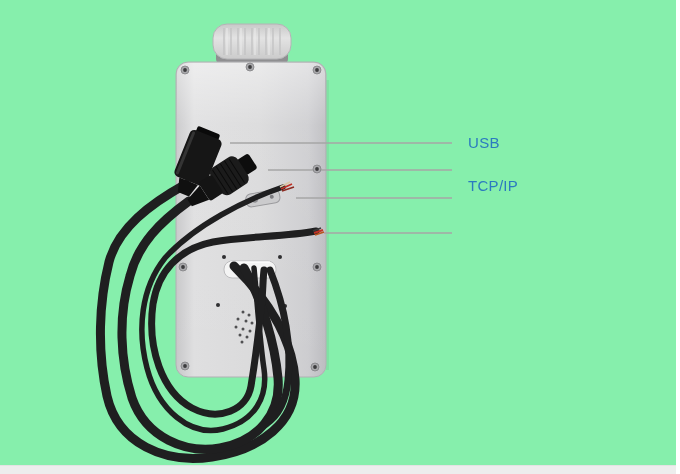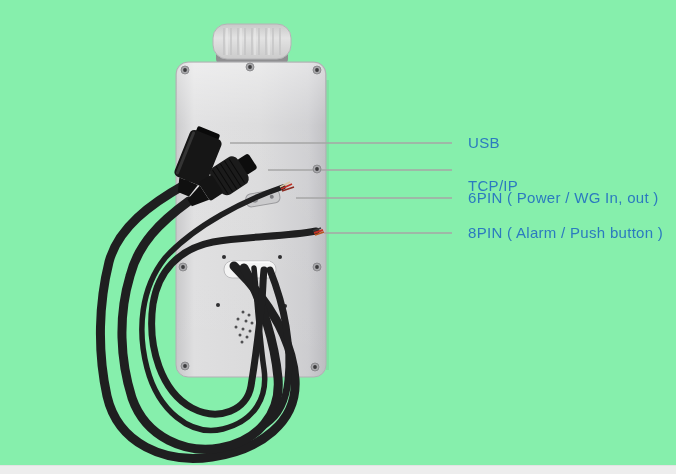--- a/index.html
+++ b/index.html
@@ -149,17 +149,15 @@
       <path class="leader" d="M230,143 H452"></path>
       <path class="leader" d="M268,170 H452"></path>
       <path class="leader" d="M296,198 H452"></path>
       <path class="leader" d="M324,233 H452"></path>
     </g>
     <use href="#screwdef" transform="translate(317,169)"></use>
   </svg>
 
   <div class="ann ann-usb">USB</div>
   <div class="ann ann-tcp">TCP/IP</div>
-  <div class="ann ann-6pin">6PIN ( Power / WG In, out )</div>
-  <div class="ann ann-8pin">8PIN ( Alarm / Push button )</div>
 
   <div class="footer-bar"></div>
 </div>
 
 </body></html>

